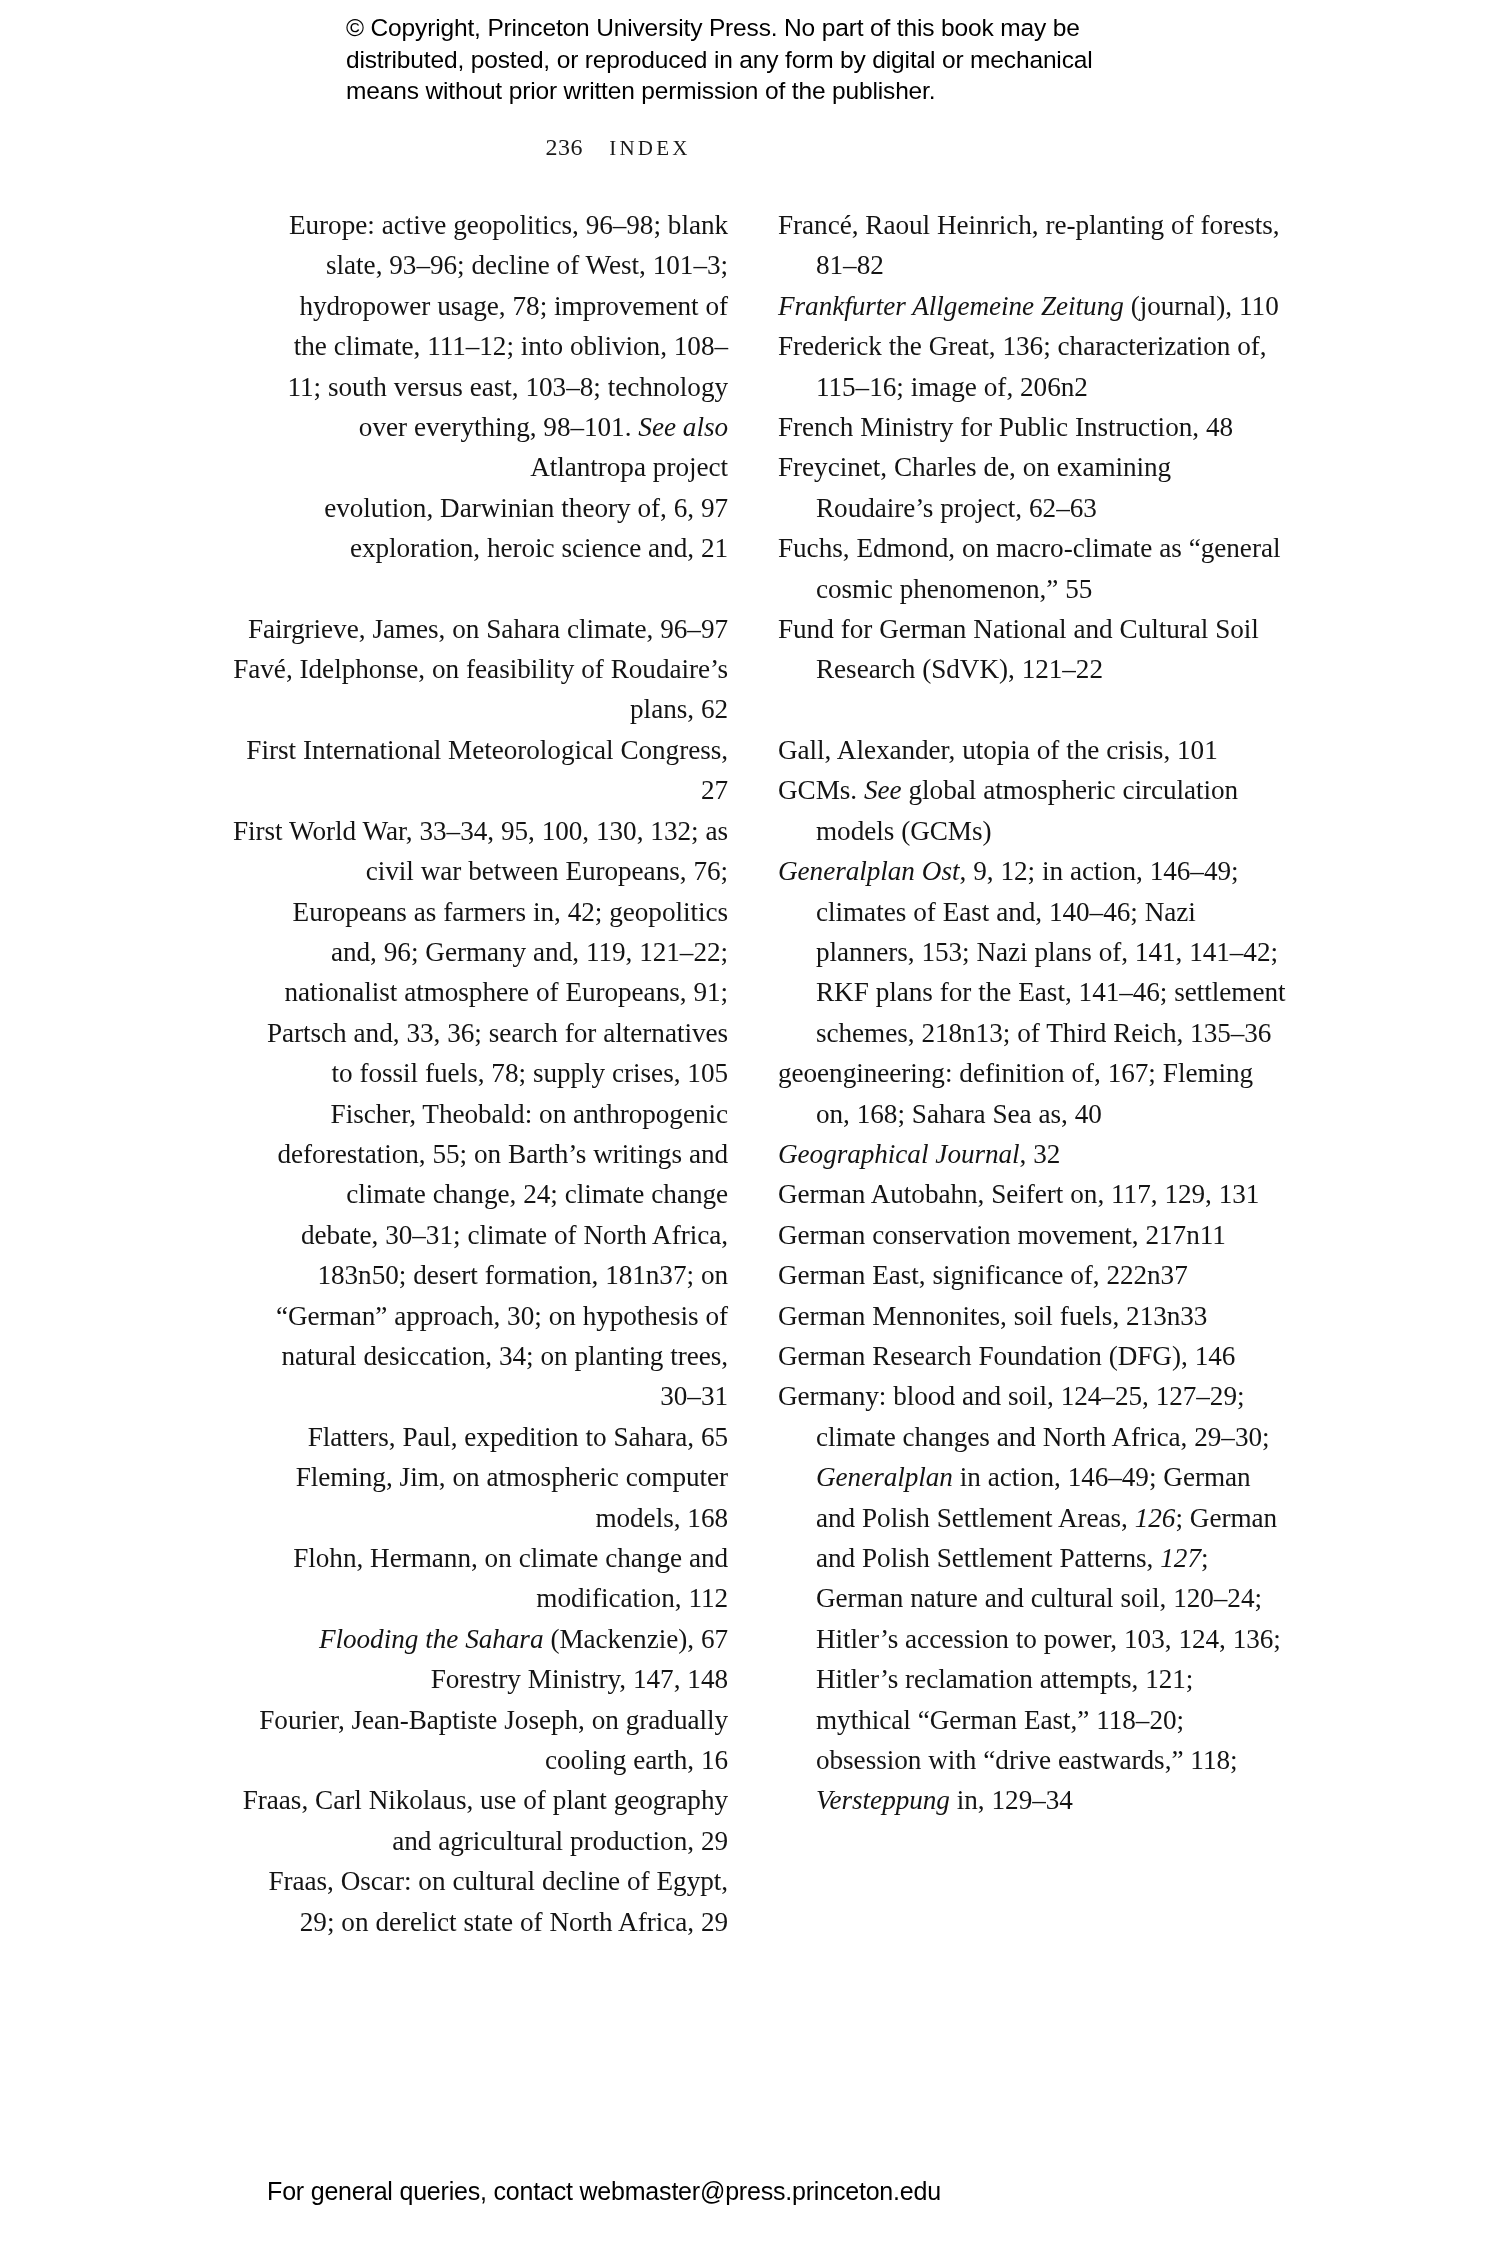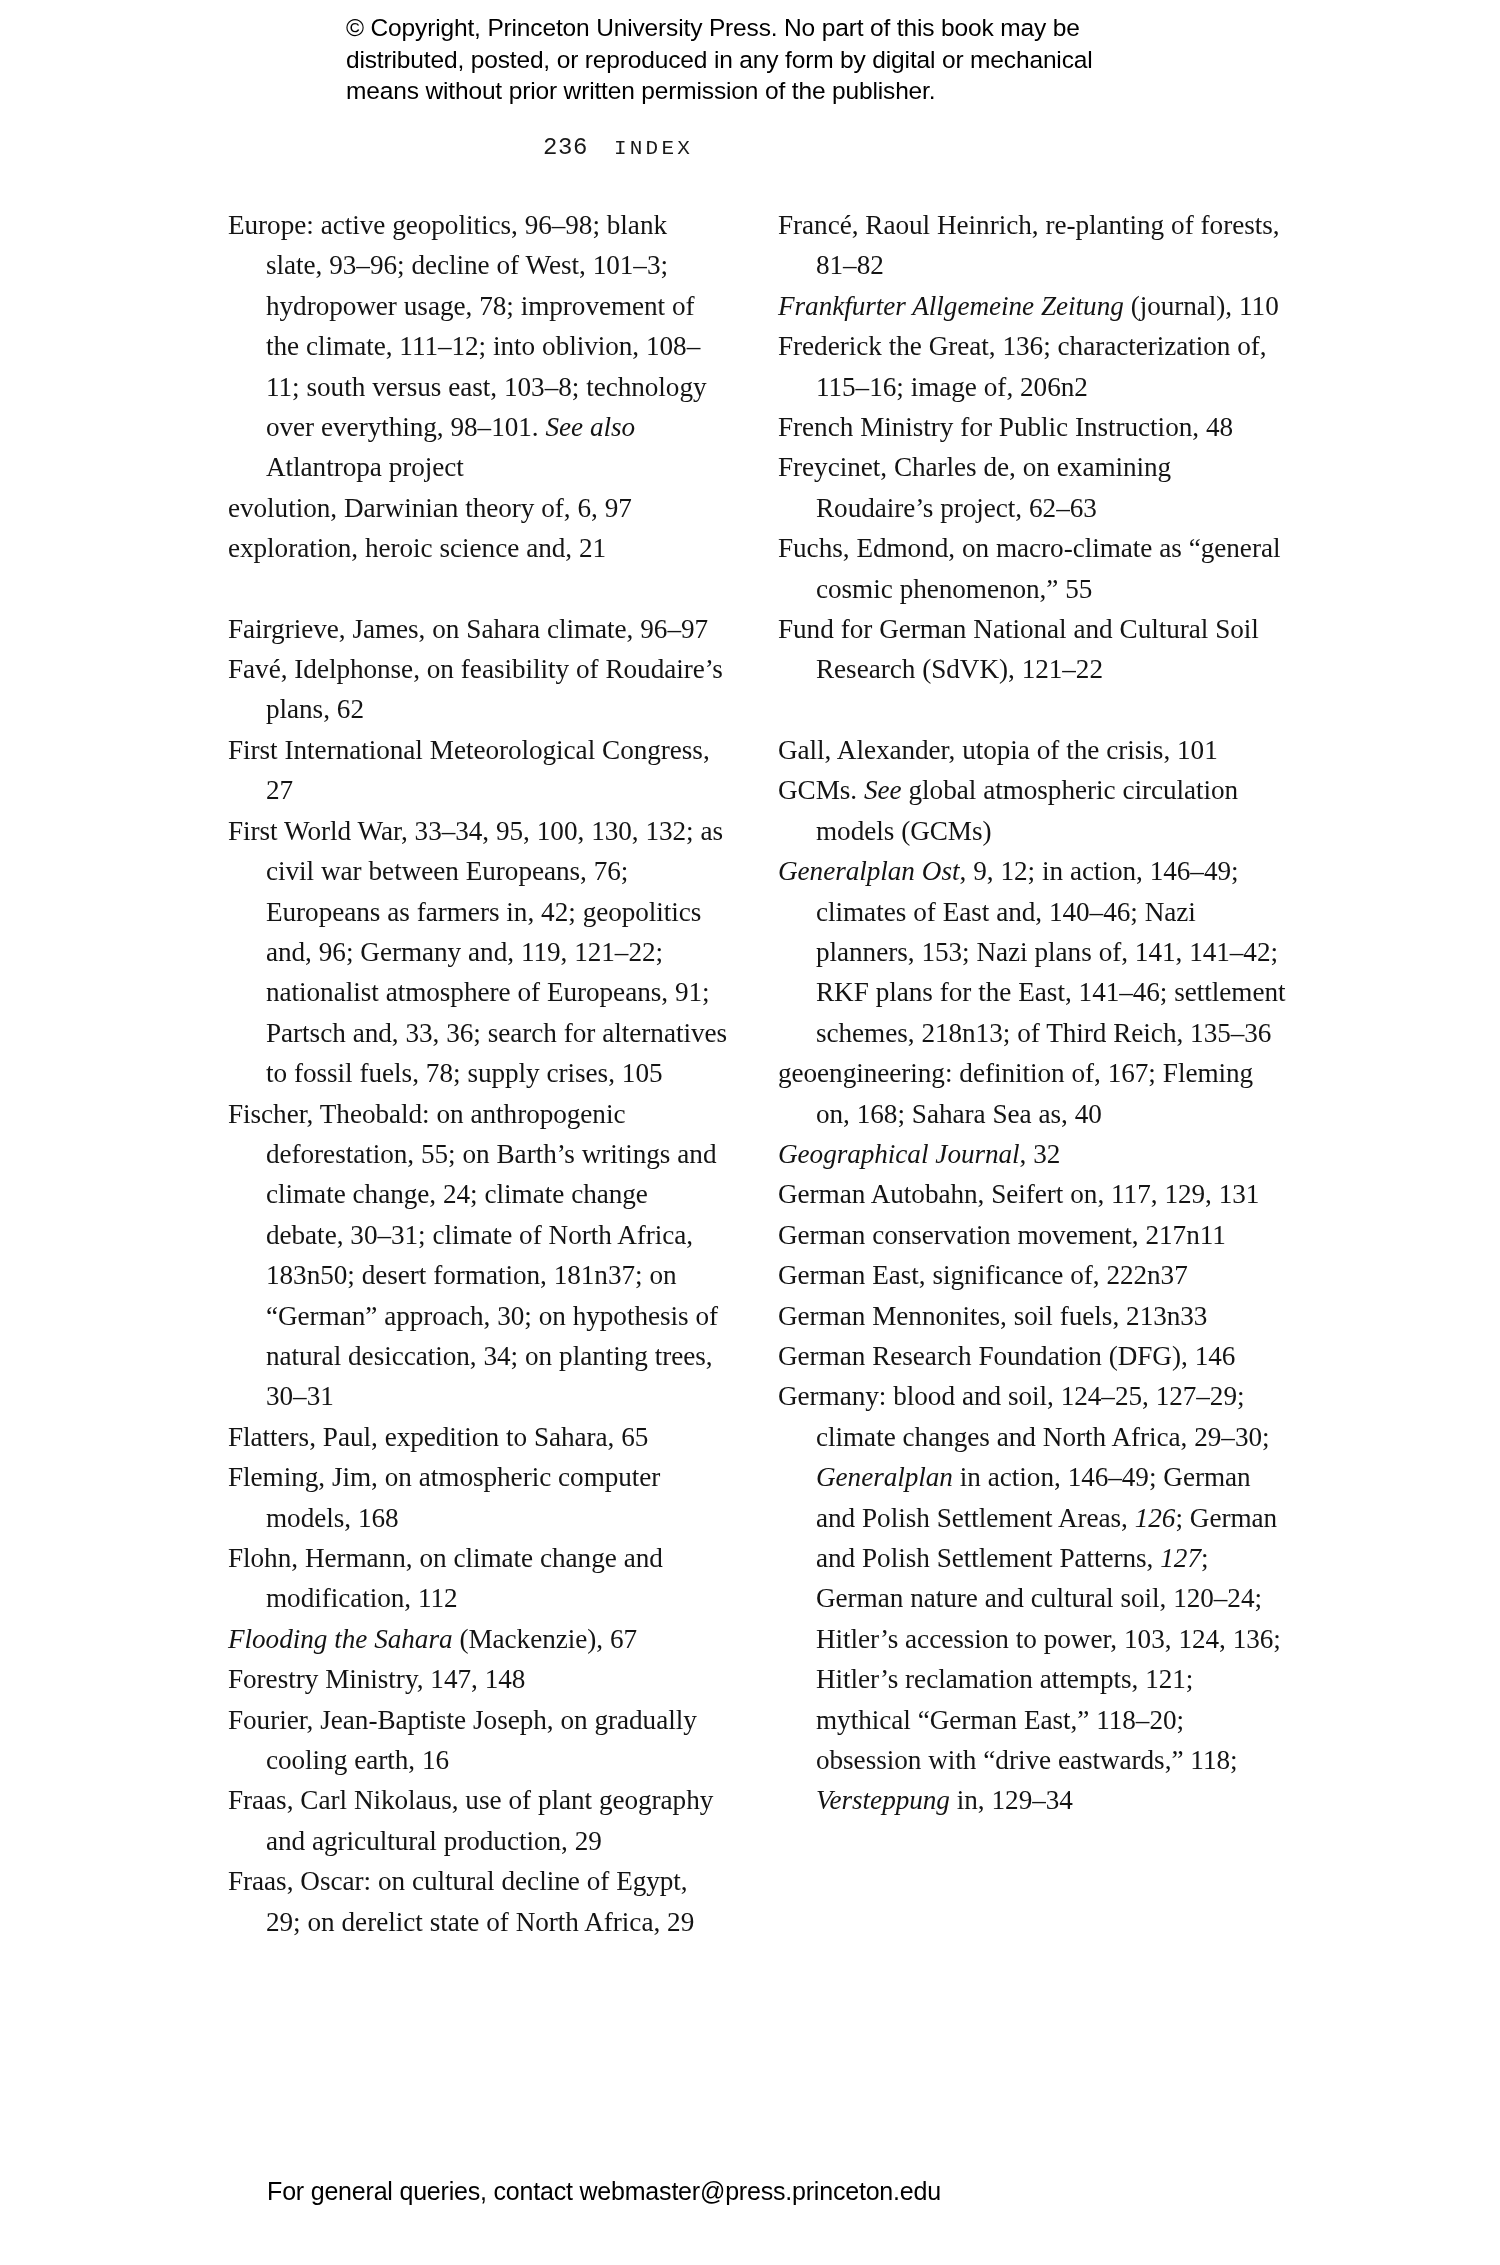--- a/index.html
+++ b/index.html
@@ -33,21 +33,20 @@
 
   
   #running-head {
     position: absolute;
     left: 0;
     top: 134px;
     width: 1236px;
     text-align: center;
     font-size: 24px;
     color: #1a1a1a;
-    font-family: Liberation Mono, monospace;
   }
   #running-head .folio {
     font-variant-numeric: oldstyle-nums;
     letter-spacing: 0.6px;
   }
   #running-head .rh-label {
     margin-left: 26px;
     font-size: 21px;
     letter-spacing: 3.2px;
   }
@@ -56,21 +55,21 @@
   #index-body {
     position: absolute;
     left: 0;
     top: 205px;
     width: 1500px;
   }
   .index-column {
     position: absolute;
     top: 0;
   }
-  #index-column-left  { left: 228px; width: 500px; }
+  #index-column-left  { left: 228px; width: 500px; text-align: right; }
   #index-column-right { left: 778px; width: 510px; }
 
   .index-entry {
     font-size: 27.2px;
     line-height: 40.4px;
     padding-left: 38px;
     text-indent: -38px;
     margin: 0;
     letter-spacing: -0.05px;
     word-spacing: 0.2px;

